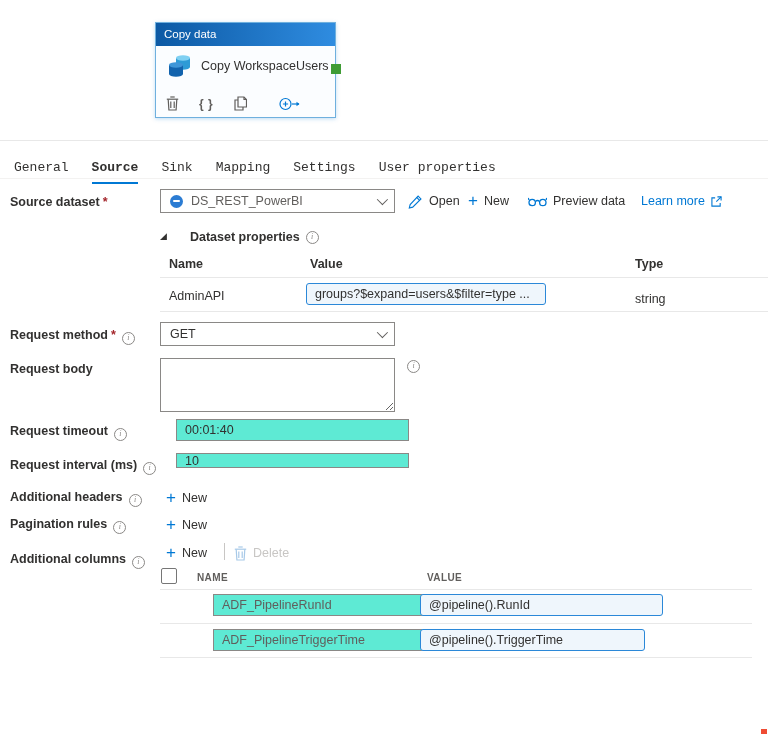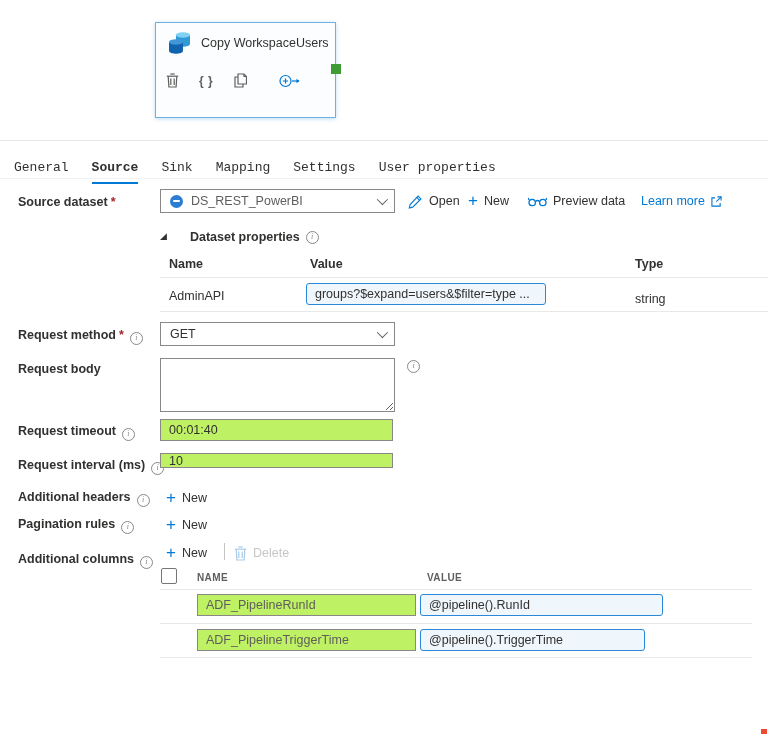--- a/index.html
+++ b/index.html
@@ -23,36 +23,36 @@
   .braces{font-size:12px;font-weight:700;color:#605e5c;letter-spacing:1px;}
   .port{position:absolute;right:-6px;top:41px;width:10px;height:10px;background:#3f9c35;}
 
   
   .tabs{position:absolute;left:14px;top:160px;display:flex;gap:23px;font-size:13px;font-family:Liberation Mono, monospace;}
   .tab{color:#323130;cursor:pointer;position:relative;padding-bottom:6px;}
   .tab.active{font-weight:700;}
   .tab.active::after{content:"";position:absolute;left:0;right:0;bottom:-3px;height:2px;background:#0078d4;}
 
   
-  .flabel{position:absolute;left:18px;font-size:12.5px;font-weight:700;color:#323130;white-space:nowrap;}
+  .flabel{position:absolute;left:10px;font-size:12.5px;font-weight:700;color:#323130;white-space:nowrap;}
   .req{color:#a4262c;margin-left:3px;font-weight:700;}
   .info{display:inline-block;width:11px;height:11px;border:1px solid #8a8886;border-radius:50%;
         margin-left:6px;vertical-align:-1px;text-align:center;}
   .info::before{content:"i";display:block;font:italic 8px/10.5px "Liberation Serif",serif;color:#8a8886;}
   .tri{font-size:9px;color:#323130;transform:translateY(-1px);}
 
   .select{position:absolute;box-sizing:border-box;height:24px;border:1px solid #8a8886;background:#fff;
           display:flex;align-items:center;padding:0 9px;font-size:12.5px;cursor:pointer;}
   .chev{width:7px;height:7px;border-right:1.4px solid #605e5c;border-bottom:1.4px solid #605e5c;
         transform:rotate(45deg) translateY(-2px);margin-left:auto;}
   .ds-ic{width:13px;height:13px;border-radius:50%;background:#2b7cd3;position:relative;flex:0 0 13px;margin-right:8px;}
   .ds-ic::after{content:"";position:absolute;left:3px;right:3px;top:5.5px;height:2px;background:#fff;border-radius:1px;}
 
-  .tinput{position:absolute;box-sizing:border-box;border:1px solid #8a8886;background:#bef264;
-          font-family:"Liberation Sans",sans-serif;font-size:12.5px;color:#323130;padding:0 8px;outline:none;}
+  .tinput{position:absolute;box-sizing:border-box;border:1px solid #8a8886;background:#5eead4;
+          font-family:"Liberation Sans",sans-serif;font-size:12.5px;color:#323130;padding:0 8px;outline:none;margin-left:16px;}
   .tinput.grey{color:#605e5c;}
   .exp{position:absolute;box-sizing:border-box;border:1.5px solid #2b88d8;border-radius:3px;background:#eff6fc;
        font-family:"Liberation Sans",sans-serif;font-size:12.5px;color:#323130;padding:0 8px;outline:none;}
   textarea.tarea{position:absolute;box-sizing:border-box;border:1px solid #8a8886;background:#fff;resize:both;
        font-family:"Liberation Sans",sans-serif;font-size:12.5px;color:#323130;padding:4px 8px;outline:none;}
 
   .act-btn{position:absolute;display:inline-flex;align-items:center;gap:6px;font-size:12.5px;
            color:#323130;cursor:pointer;height:24px;}
   .act-btn .plus{color:#0078d4;font-size:17px;font-weight:400;line-height:1;transform:translateY(-1px);}
   .link-btn{color:#0078d4;}
@@ -66,20 +66,23 @@
       box-sizing:border-box;cursor:pointer;}
   .speck{position:absolute;left:761px;top:729px;width:6px;height:5px;background:#ef4b33;}
   svg{display:block;}
 </style>
 </head>
 <body>
 
 <div class="screen">
 
   <div class="card">
+    <div class="card-header">
+      <span>Copy data</span>
+    </div>
     <div class="card-body">
       <div class="card-row">
         <span>
           <svg width="27" height="28" viewBox="0 0 27 28">
             <g>
               <path d="M10 6 v9 a7 2.7 0 0 0 14 0 v-9 z" fill="#2e9bd6"></path>
               <ellipse cx="17" cy="6" rx="7" ry="2.7" fill="#7fd0f2"></ellipse>
             </g>
             <g>
               <path d="M3 13 v9 a7 2.7 0 0 0 14 0 v-9 z" fill="#1263ad"></path>

